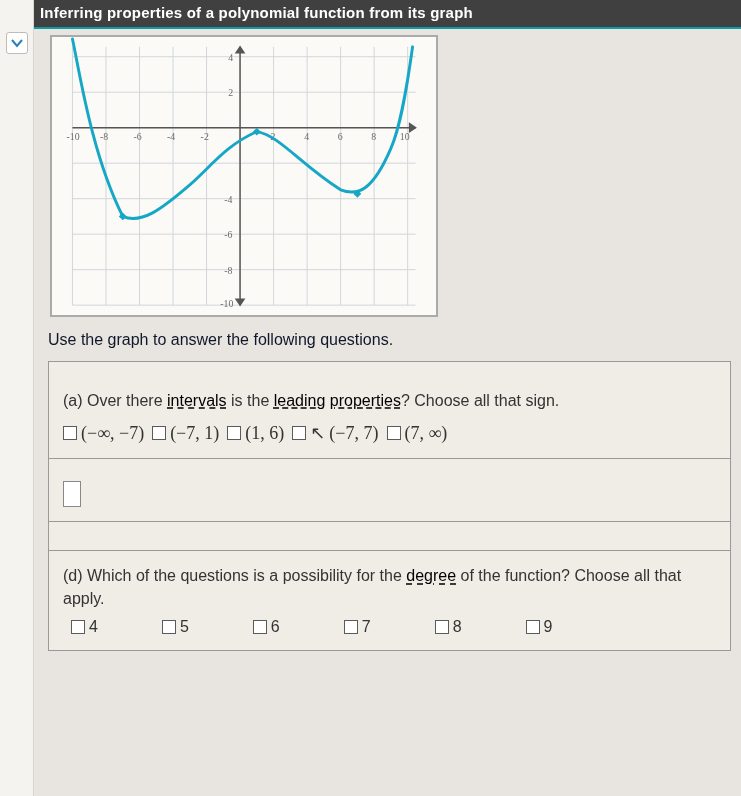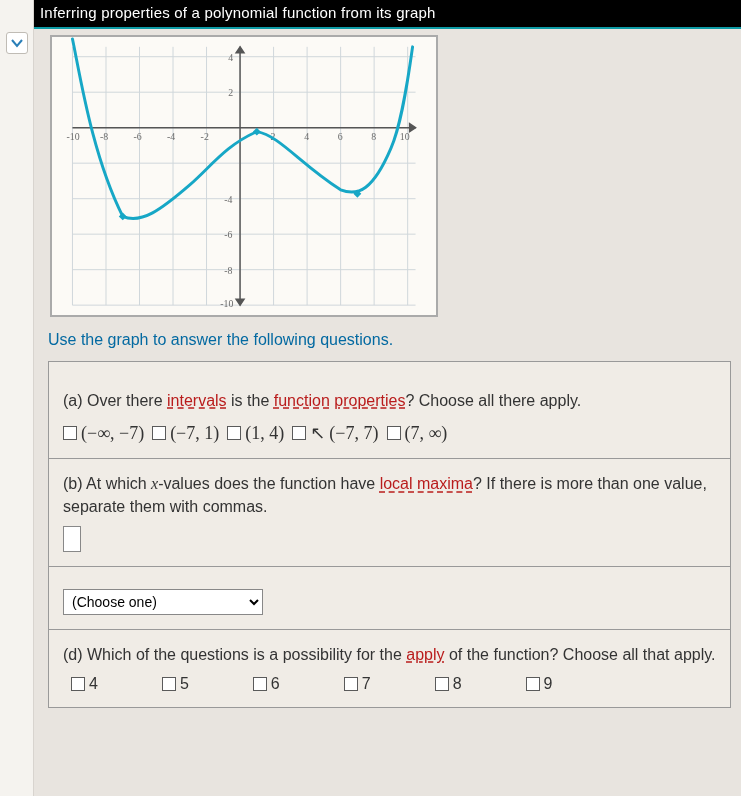--- a/index.html
+++ b/index.html
@@ -6,25 +6,25 @@
     body {
       font-family: Verdana, Geneva, sans-serif;
       background: #e8e4df;
       width: 741px;
       height: 796px;
       overflow: hidden;
       color: #333;
       font-size: 15px;
     }
     .header-bar {
-      background: #000000;
+      background: #404040;
       color: #fff;
       padding: 4px 24px 6px 40px;
       font-size: 15px;
-      font-weight: normal;
+      font-weight: bold;
       letter-spacing: 0.2px;
       border-bottom: 2px solid #0e9ba5;
       position: relative;
     }
     .left-strip {
       position: absolute;
       left: 0;
       top: 0;
       width: 34px;
       height: 796px;
@@ -60,35 +60,35 @@
       position: relative;
     }
     .graph-inner {
       position: absolute;
       inset: 0;
     }
     svg.grid { width: 100%; height: 100%; }
     .instr {
       margin: 14px 0 12px 10px;
       font-size: 16px;
-      color: #0369a1;
+      color: #0f172a;
     }
     .questions {
       margin: 0 10px 0 10px;
       border: 1px solid #999;
       background: #f0ece6;
     }
     .qrow {
       border-top: 1px solid #999;
       padding: 14px 14px 14px 14px;
     }
     .qrow:first-child { border-top: none; padding-top: 28px; }
     .qtext { font-size: 16px; color: #333; line-height: 1.4; }
     .link-term {
-      color: #b91c1c;
+      color: #000000;
       text-decoration: underline;
       text-decoration-style: dashed;
       text-underline-offset: 2px;
     }
     .opts {
       margin-top: 10px;
       display: flex;
       flex-wrap: wrap;
       align-items: center;
       gap: 10px 8px;
@@ -218,63 +218,57 @@
       </svg>
     </div>
   </div>
 
   <div class="instr">Use the graph to answer the following questions.</div>
 
   <div class="questions">
 
     <div class="qrow">
       <div class="qtext">
-        <span>(a) Over there </span><span class="link-term">intervals</span><span> is the </span><span class="link-term">function</span><span> </span><span class="link-term">properties</span><span>? Choose all there apply.</span>
+        <span>(a) Over there </span><span class="link-term">intervals</span><span> is the </span><span class="link-term">leading</span><span> </span><span class="link-term">properties</span><span>? Choose all that sign.</span>
       </div>
       <div class="opts">
         <span class="opt">
             <span class="chk"></span>
             <span class="mi">(−∞, −7)</span>
           </span>
         <span class="opt">
             <span class="chk"></span>
             <span class="mi">(−7, 1)</span>
           </span>
         <span class="opt">
             <span class="chk"></span>
-            <span class="mi">(1, 4)</span>
+            <span class="mi">(1, 6)</span>
           </span>
         <span class="opt">
             <span class="chk"></span>
             <span class="cursor-icon">↖</span>
             <span class="mi">(−7, 7)</span>
           </span>
         <span class="opt">
             <span class="chk"></span>
             <span class="mi">(7, ∞)</span>
           </span>
       </div>
     </div>
 
     <div class="qrow">
+      <input class="input-small" type="text" value="" style="">
+    </div>
+
+    <div class="qrow">
+    </div>
+
+    <div class="qrow">
       <div class="qtext">
-        <span>(b) At which </span><span class="italic-x">x</span><span>-values does the function have </span><span class="link-term">local maxima</span><span>? If there is more than one value, separate them with commas.</span>
-      </div>
-      <input class="input-small" type="text" value="" style="">
-    </div>
-
-    <div class="qrow">
-      <select class="select-box">
-        <option>(Choose one)</option>
-      </select>
-    </div>
-
-    <div class="qrow">
-      <div class="qtext">
-        <span>(d) Which of the questions is a possibility for the </span><span class="link-term">apply</span><span> of the function? Choose all that apply.</span>
+        <span>(d) Which of the questions is a possibility for the </span><span class="link-term">degree</span><span> of the function? Choose all that apply.</span>
       </div>
       <div class="d-opts">
         <span class="opt">
             <span class="chk"></span>
             <span>4</span>
           </span>
         <span class="opt">
             <span class="chk"></span>
             <span>5</span>
           </span>

